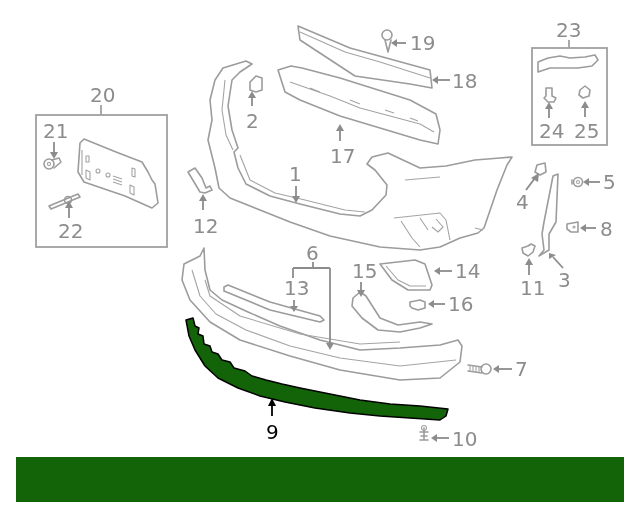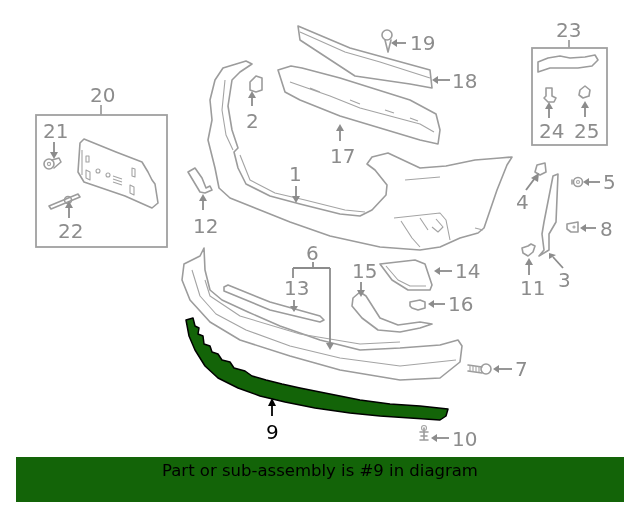--- a/index.html
+++ b/index.html
@@ -224,14 +224,13 @@
 
   <g>
     <path d="M186,320 L193,318 L195,326 L199,328 L198,334 L203,336 L204,344 L210,346 L212,352 L218,354 L222,360 L230,362 L234,368 L245,371 L252,376 L266,380 L282,384 L300,388 L330,394 L360,400 L390,404 L420,406 L448,409 L446,416 L440,420 L410,418 L380,416 L350,413 L315,408 L285,402 L260,396 L238,388 L218,378 L205,366 L195,350 L189,336 Z" fill="#136408" stroke="#000000" stroke-width="1.5" stroke-linejoin="round"></path>
   </g>
   <line x1="272" y1="416" x2="272" y2="404" stroke="#000" stroke-width="1.8"></line>
   <polygon points="268,406 276,406 272,398" fill="#000"></polygon>
   <text class="lbl-hi" x="266" y="439">9</text>
 </svg>
 
 <div id="banner">
-  <div>Part or sub-assembly is #9 in diagram</div>
 </div>
 
 </body></html>

